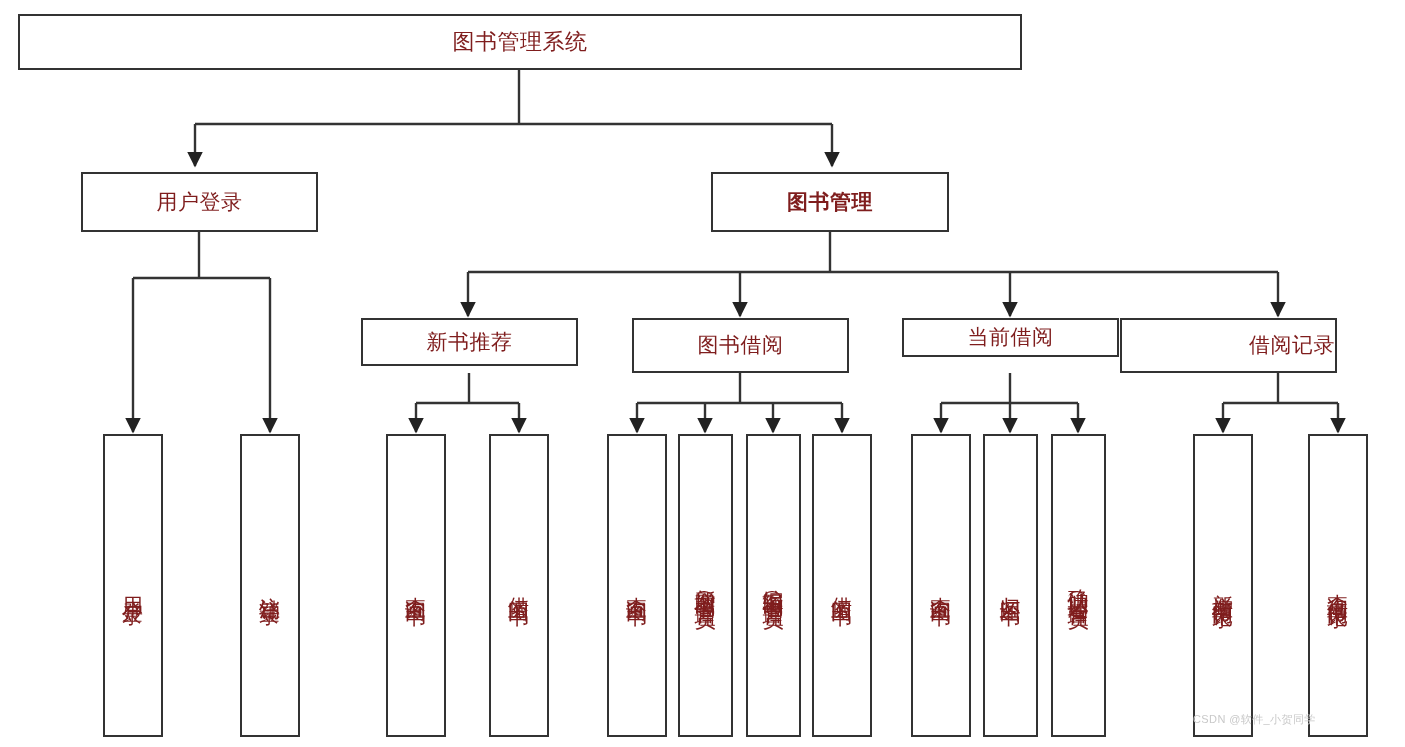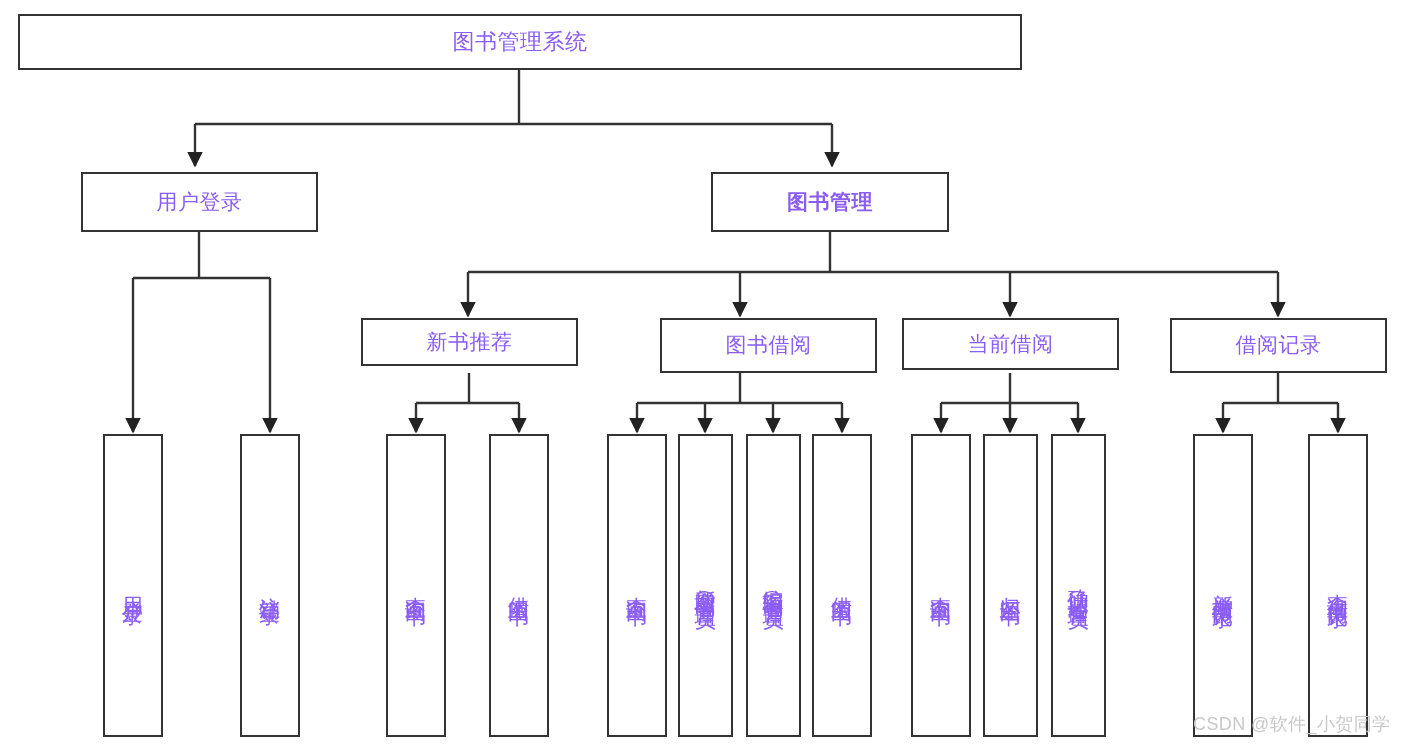--- a/index.html
+++ b/index.html
@@ -26,21 +26,21 @@
     pointer-events: none;
   }
   .node {
     position: absolute;
     box-sizing: border-box;
     border: 2px solid #333333;
     background: #ffffff;
     display: flex;
     align-items: center;
     justify-content: center;
-    color: #8b5cf6;
+    color: #7f1d1d;
   }
   .node .label {
     display: block;
     line-height: 1.18;
     white-space: nowrap;
   }
   
   .node.h .label {
     font-size: 21px;
     letter-spacing: 0.5px;
@@ -58,21 +58,21 @@
     text-orientation: upright;
     font-size: 21px;
     letter-spacing: 3px;
     line-height: 1;
     text-align: center;
   }
   .watermark {
     position: absolute;
     left: 1193px;
     top: 712px;
-    font-size: 18px;
+    font-size: 11px;
     color: #c9c9c9;
     white-space: nowrap;
     letter-spacing: 0.4px;
   }
 </style>
 </head>
 <body>
 
 <div id="canvas">
 
@@ -133,27 +133,27 @@
   <div class="node h" style="left:81px; top:172px; width:237px; height:60px;">
     <span class="label">用户登录</span>
   </div>
   <div class="node h" style="left:711px; top:172px; width:238px; height:60px;font-weight:bold;">
     <span class="label">图书管理</span>
   </div>
 
   <div class="node h" style="left:361px; top:318px; width:217px; height:48px;">
     <span class="label">新书推荐</span>
   </div>
-  <div class="node h" style="left:660px; top:318px; width:217px; height:55px;">
+  <div class="node h" style="left:632px; top:318px; width:217px; height:55px;">
     <span class="label">图书借阅</span>
   </div>
-  <div class="node h" style="left:902px; top:318px; width:217px; height:52px;">
+  <div class="node h" style="left:902px; top:318px; width:217px; height:39px;">
     <span class="label">当前借阅</span>
   </div>
-  <div class="node h" style="left:1170px; top:318px; width:217px; height:55px;">
+  <div class="node h" style="left:1120px; top:318px; width:217px; height:55px;justify-content:flex-end;">
     <span class="label">借阅记录</span>
   </div>
 
   <div class="node v" style="left:103px; top:434px; width:60px; height:303px;">
     <span class="label">用户登录</span>
   </div>
   <div class="node v" style="left:240px; top:434px; width:60px; height:303px;">
     <span class="label">注销登录</span>
   </div>
 

